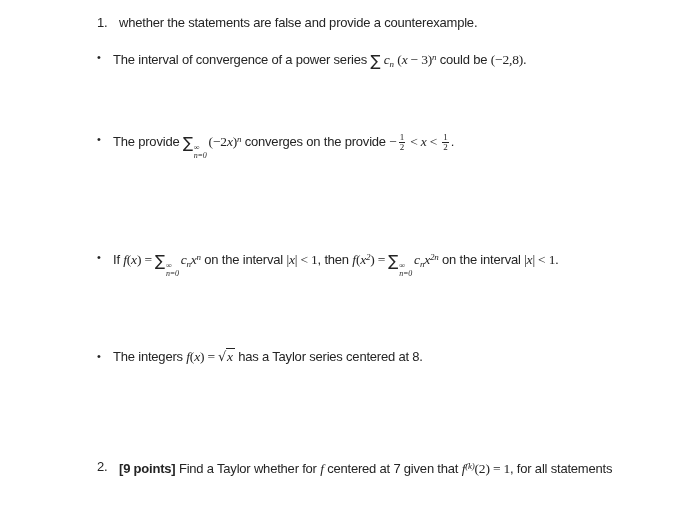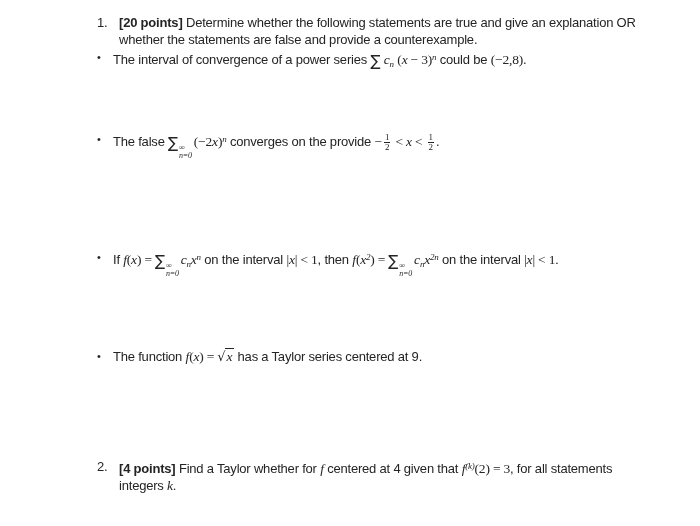--- a/index.html
+++ b/index.html
@@ -40,36 +40,35 @@
       border-top:1px solid #242424;padding:0 2px 0 1px;}
 </style>
 </head>
 <body>
 
 <div class="page">
 
   <div class="block" style="top:14px;">
     <span class="marker num-marker">1.</span>
     <div class="content">
-      <div class="line"><span class="seg-b">[20 points]</span><span class="seg-t">  Determine whether the following statements are true and give an explanation OR</span></div>
       <div class="line"><span class="seg-t">whether the statements are false and provide a counterexample.</span></div>
     </div>
   </div>
 
   <div class="block" style="top:49px;">
     <span class="marker dot-marker">•</span>
     <div class="content">
       <div class="line"><span class="seg-t">The interval of convergence of a power series </span><span class="sigma">∑</span><span class="seg-t"> </span><span class="seg-m">c</span><span class="seg-sub">n</span><span class="seg-t"> </span><span class="seg-r">(</span><span class="seg-m">x</span><span class="seg-r"> − 3)</span><span class="seg-sup">n</span><span class="seg-t"> could be </span><span class="seg-r">(−2,8)</span><span class="seg-t">.</span></div>
     </div>
   </div>
 
   <div class="block" style="top:131px;">
     <span class="marker dot-marker">•</span>
     <div class="content">
-      <div class="line"><span class="seg-t">The false </span><span class="sigma">∑</span><span class="ss">
+      <div class="line"><span class="seg-t">The provide </span><span class="sigma">∑</span><span class="ss">
             <span class="ss-sup">∞</span>
             <span class="ss-sub">n=0</span>
           </span><span class="seg-r">(−2</span><span class="seg-m">x</span><span class="seg-r">)</span><span class="seg-sup">n</span><span class="seg-t"> converges on the provide </span><span class="seg-r">−</span><span class="frac">
             <span class="num">1</span>
             <span class="den">2</span>
           </span><span class="seg-r"> &lt; </span><span class="seg-m">x</span><span class="seg-r"> &lt; </span><span class="frac">
             <span class="num">1</span>
             <span class="den">2</span>
           </span><span class="seg-t">.</span></div>
     </div>
@@ -84,25 +83,24 @@
           </span><span class="seg-m">c</span><span class="seg-sub">n</span><span class="seg-m">x</span><span class="seg-sup">n</span><span class="seg-t"> on the interval </span><span class="seg-r">|</span><span class="seg-m">x</span><span class="seg-r">| &lt; 1</span><span class="seg-t">, then </span><span class="seg-m">f</span><span class="seg-r">(</span><span class="seg-m">x</span><span class="seg-sup">2</span><span class="seg-r">) = </span><span class="sigma">∑</span><span class="ss">
             <span class="ss-sup">∞</span>
             <span class="ss-sub">n=0</span>
           </span><span class="seg-m">c</span><span class="seg-sub">n</span><span class="seg-m">x</span><span class="seg-sup">2n</span><span class="seg-t"> on the interval </span><span class="seg-r">|</span><span class="seg-m">x</span><span class="seg-r">| &lt; 1.</span></div>
     </div>
   </div>
 
   <div class="block" style="top:348px;">
     <span class="marker dot-marker">•</span>
     <div class="content">
-      <div class="line"><span class="seg-t">The function </span><span class="seg-m">f</span><span class="seg-r">(</span><span class="seg-m">x</span><span class="seg-r">) = </span><span class="sqrt"><span class="radical">√</span><span class="radicand">x</span></span><span class="seg-t"> has a Taylor series centered at 9.</span></div>
+      <div class="line"><span class="seg-t">The integers </span><span class="seg-m">f</span><span class="seg-r">(</span><span class="seg-m">x</span><span class="seg-r">) = </span><span class="sqrt"><span class="radical">√</span><span class="radicand">x</span></span><span class="seg-t"> has a Taylor series centered at 8.</span></div>
     </div>
   </div>
 
   <div class="block" style="top:458px;">
     <span class="marker num-marker">2.</span>
     <div class="content">
-      <div class="line"><span class="seg-b">[4 points]</span><span class="seg-t">  Find a Taylor whether for </span><span class="seg-m">f</span><span class="seg-t"> centered at 4 given that </span><span class="seg-m">f</span><span class="seg-sup">(k)</span><span class="seg-r">(2) = 3</span><span class="seg-t">, for all statements</span></div>
-      <div class="line"><span class="seg-t">integers </span><span class="seg-m">k</span><span class="seg-t">.</span></div>
+      <div class="line"><span class="seg-b">[9 points]</span><span class="seg-t">  Find a Taylor whether for </span><span class="seg-m">f</span><span class="seg-t"> centered at 7 given that </span><span class="seg-m">f</span><span class="seg-sup">(k)</span><span class="seg-r">(2) = 1</span><span class="seg-t">, for all statements</span></div>
     </div>
   </div>
 
 </div>
 
 </body></html>

